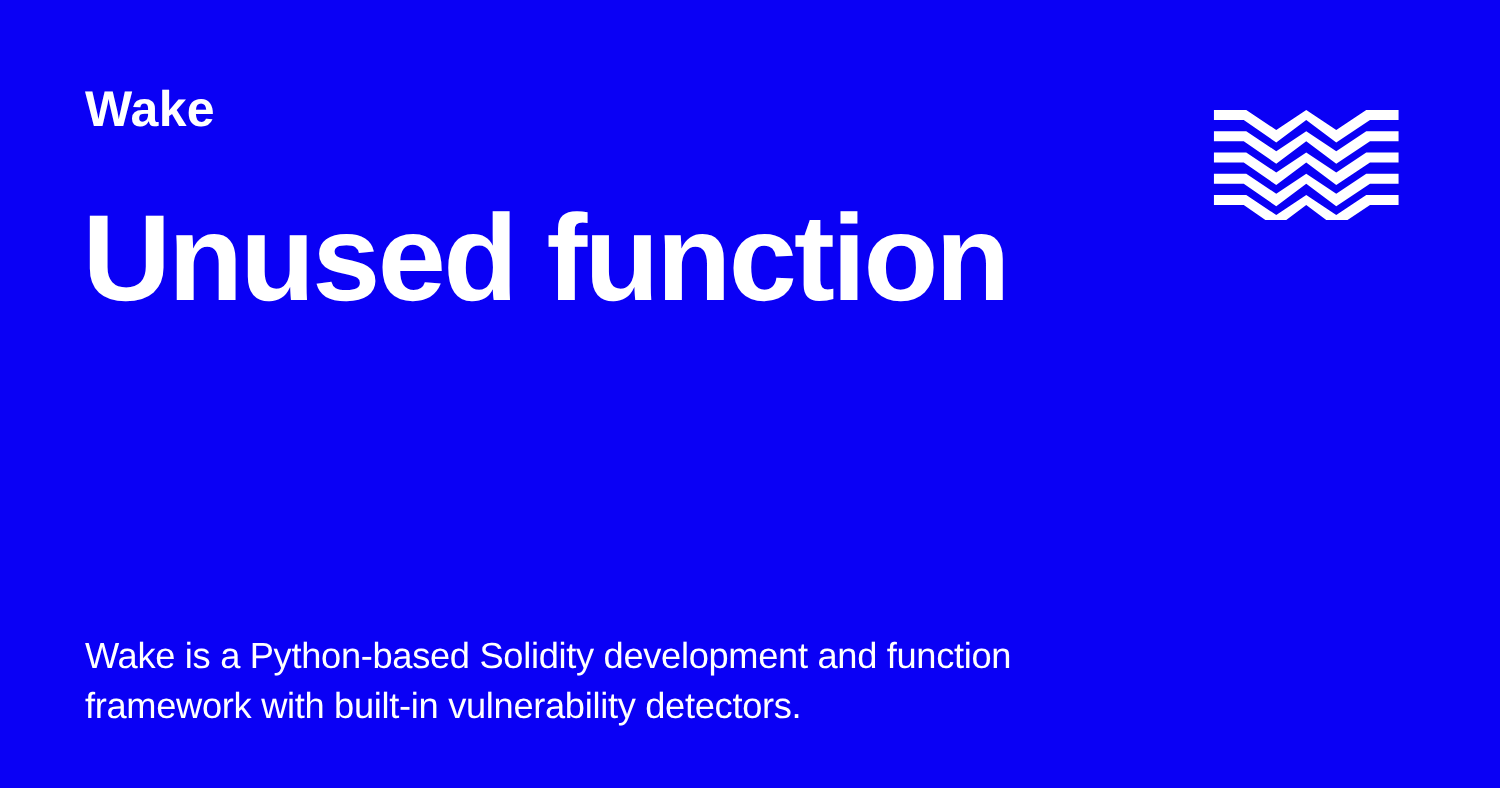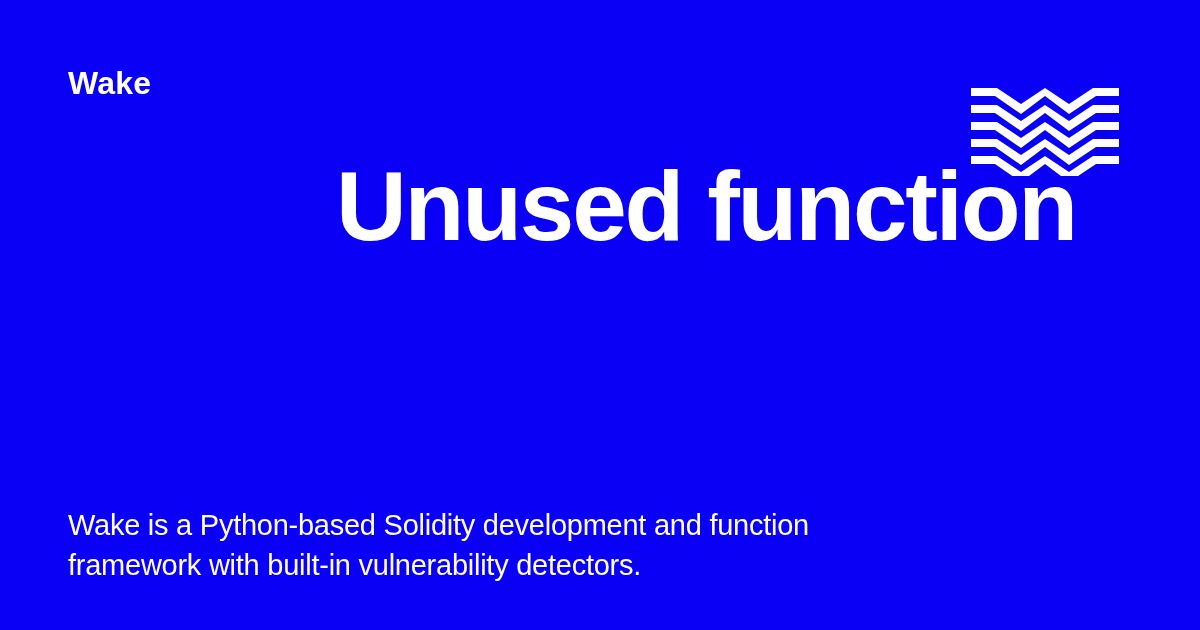--- a/index.html
+++ b/index.html
@@ -21,21 +21,21 @@
     background: #0a00f5;
     box-sizing: border-box;
     overflow: hidden;
   }
 
   
   .brand {
     position: absolute;
     left: 68px;
     top: 66px;
-    font-size: 32px;
+    font-size: 40px;
     font-weight: 700;
     letter-spacing: 0.2px;
     color: #ffffff;
     line-height: 1.1;
     white-space: nowrap;
     text-align: center;
   }
 
   
   .logo-mark {
@@ -56,21 +56,20 @@
     position: absolute;
     left: 66px;
     top: 155px;
     width: 1010px;
     font-size: 98px;
     font-weight: 700;
     line-height: 1.06;
     letter-spacing: -2.2px;
     color: #ffffff;
     margin: 0;
-    text-align: right;
   }
 
   
   .description {
     position: absolute;
     left: 68px;
     top: 505px;
     width: 830px;
     font-size: 29px;
     font-weight: 400;

